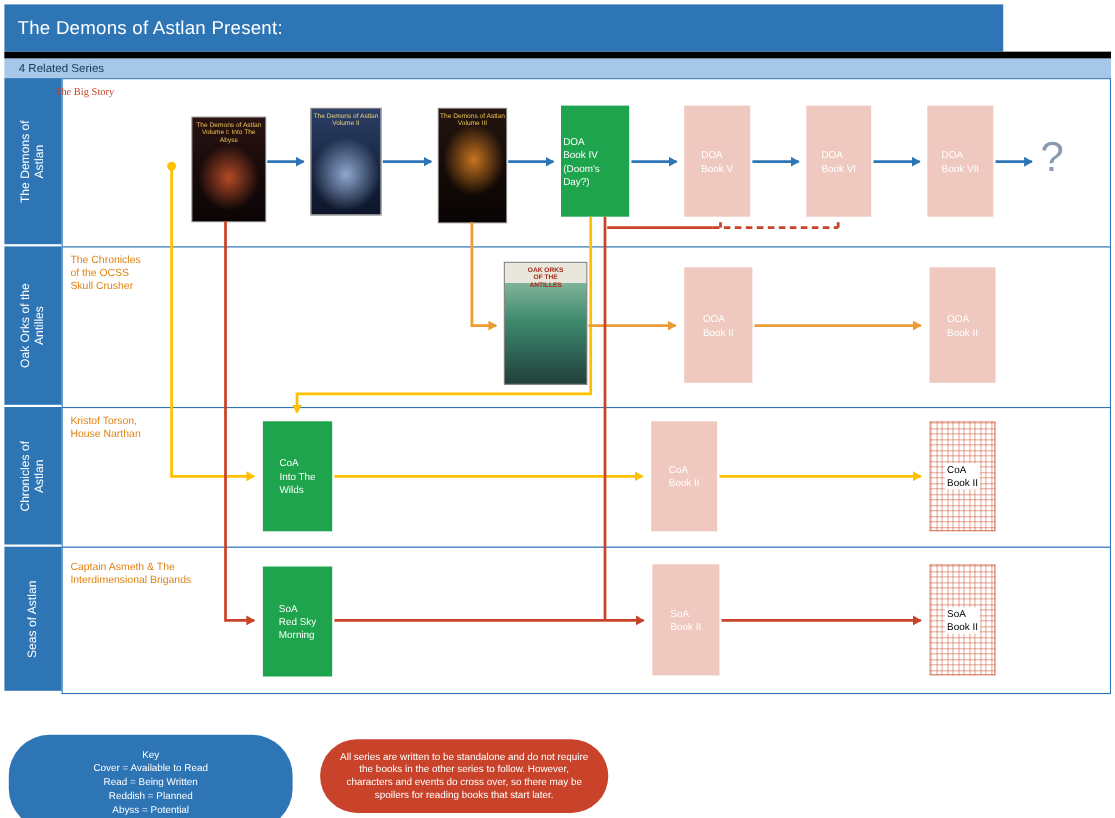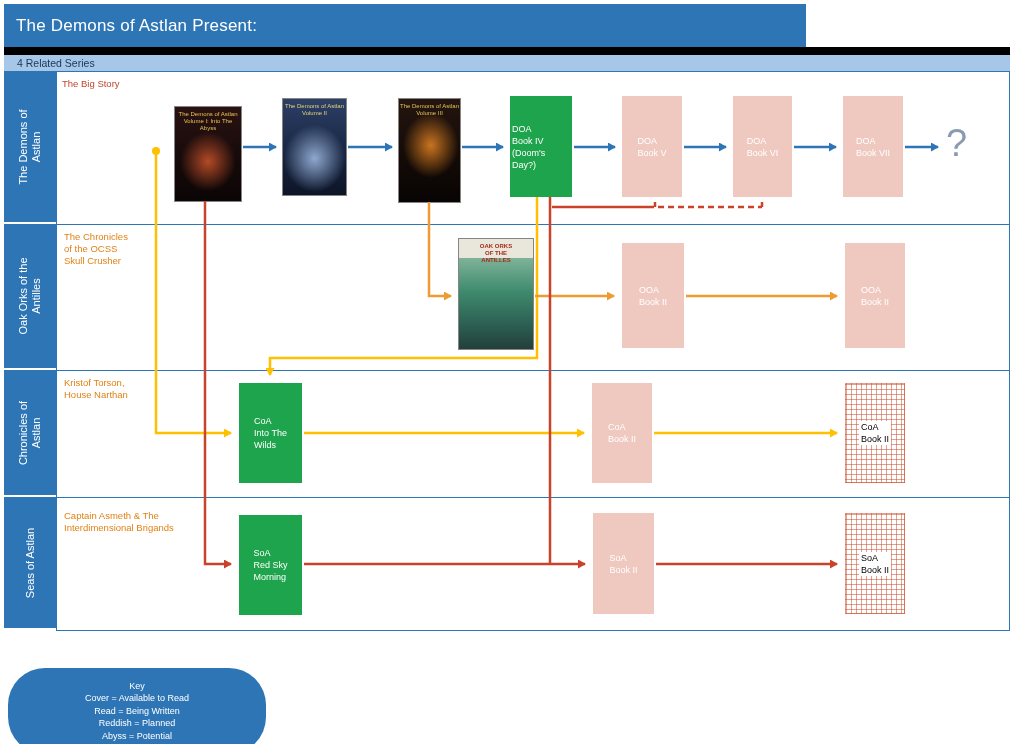--- a/index.html
+++ b/index.html
@@ -1,25 +1,25 @@
 <!DOCTYPE html>
 <html><head>
 <meta charset="utf-8">
 <style>
   html,body{margin:0;padding:0;background:#fff;}
   body{width:1014px;height:744px;font-family:"Liberation Sans",sans-serif;}
   .stage{position:relative;width:1014px;height:744px;background:#fff;overflow:hidden;}
 
   
-  .hdr{position:absolute;left:4px;top:4px;width:802px;height:43px;background:#2E75B6;
+  .hdr{position:absolute;left:4px;top:4px;width:908px;height:43px;background:#2E75B6;
        color:#fff;display:flex;align-items:center;padding-left:12px;box-sizing:border-box;
        font-size:17px;letter-spacing:.2px;z-index:1;}
   .subhdr{position:absolute;left:4px;top:47px;width:1006px;height:24px;background:#A6C7E7;
        color:#17365D;display:flex;align-items:center;padding-left:13px;box-sizing:border-box;
-       font-size:10.5px;border-top:8px solid #000000;z-index:1;}
+       font-size:10.5px;border-top:6px solid #000000;z-index:1;}
 
   
   .rlabel{position:absolute;left:4px;width:52px;background:#2E75B6;z-index:1;}
   .rlabel span{position:absolute;top:50%;left:50%;transform:translate(-50%,-50%) rotate(-90deg);
        color:#fff;font-size:11px;line-height:13px;white-space:pre;text-align:center;}
   .rcontent{position:absolute;left:56px;width:954px;background:#fff;border:1px solid #2E75B6;
        box-sizing:border-box;z-index:0;}
 
   .lane-sub{position:absolute;font-size:9.5px;line-height:12px;white-space:pre-line;z-index:2;}
 
@@ -90,21 +90,21 @@
     </div>
   <div class="rlabel" style="top:497px;height:131px;">
     <span>Seas of Astlan</span>
     </div>
 
   <div class="rcontent" style="top:71px;height:154px;"></div>
   <div class="rcontent" style="top:224px;height:147px;"></div>
   <div class="rcontent" style="top:370px;height:128px;"></div>
   <div class="rcontent" style="top:497px;height:134px;"></div>
 
-  <div class="lane-sub" style="left:62px;top:78px;color:#C0442C;">The Big Story</div>
+  <div class="lane-sub" style="left:50px;top:78px;color:#C0442C;font-family:Liberation Serif, serif;">The Big Story</div>
   <div class="lane-sub" style="left:64px;top:231px;color:#E08214;">The Chronicles
 of the OCSS
 Skull Crusher</div>
   <div class="lane-sub" style="left:64px;top:377px;color:#E08214;">Kristof Torson,
 House Narthan</div>
   <div class="lane-sub" style="left:64px;top:510px;color:#E08214;">Captain Asmeth &amp; The
 Interdimensional Brigands</div>
 
   <div class="cover cv1" style="left:175px;top:107px;width:66px;height:94px;">
     <span class="cap">The Demons of Astlan
@@ -211,14 +211,15 @@
   </svg>
 
   <div class="keybox">
     <div>Key</div>
     <div>Cover = Available to Read</div>
     <div>Read = Being Written</div>
     <div>Reddish = Planned</div>
     <div>Abyss = Potential</div>
   </div>
 
+  <div class="notebox">All series are written to be standalone and do not require the books in the other series to follow. However, characters and events do cross over, so there may be spoilers for reading books that start later.</div>
 
 </div>
 
 </body></html>

